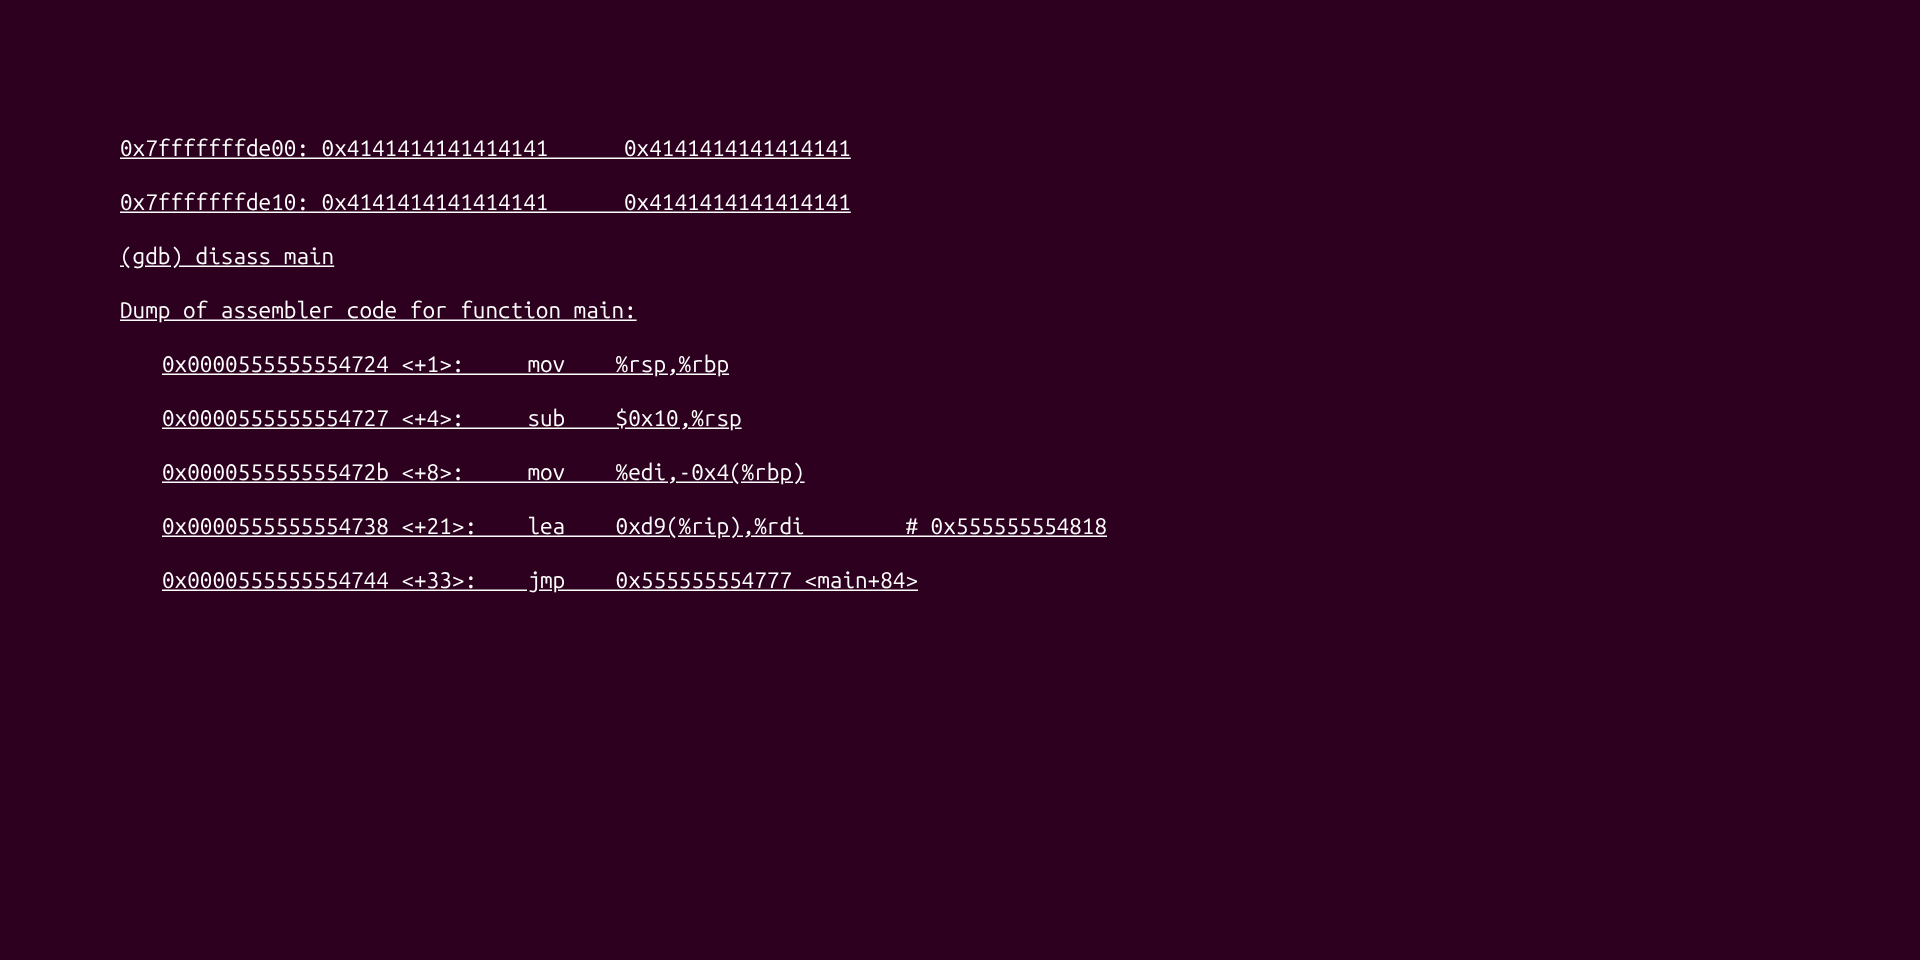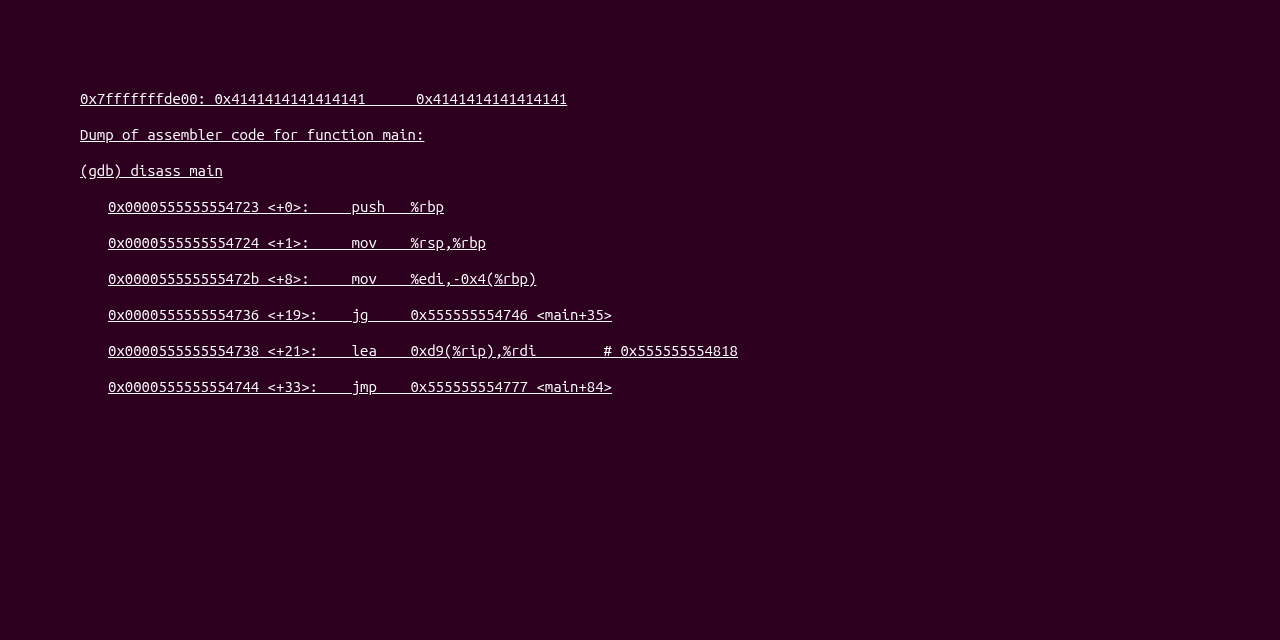--- a/index.html
+++ b/index.html
@@ -22,26 +22,26 @@
     }
     .indent1 { padding-left: 28px; }
   </style>
 </head>
 <body>
 
 
 
 <div class="terminal">
 <span class="line">0x7fffffffde00: 0x4141414141414141      0x4141414141414141</span>
+<span class="line">0x7fffffffde10: 0x4141414141414141      0x4141414141414141</span>
+<span class="line">(gdb) disass main</span>
 <span class="line">Dump of assembler code for function main:</span>
-<span class="line">(gdb) disass main</span>
-<span class="line indent1">0x0000555555554723 &lt;+0&gt;:     push   %rbp</span>
 <span class="line indent1">0x0000555555554724 &lt;+1&gt;:     mov    %rsp,%rbp</span>
+<span class="line indent1">0x0000555555554727 &lt;+4&gt;:     sub    $0x10,%rsp</span>
 <span class="line indent1">0x000055555555472b &lt;+8&gt;:     mov    %edi,-0x4(%rbp)</span>
-<span class="line indent1">0x0000555555554736 &lt;+19&gt;:    jg     0x555555554746 &lt;main+35&gt;</span>
 <span class="line indent1">0x0000555555554738 &lt;+21&gt;:    lea    0xd9(%rip),%rdi        # 0x555555554818</span>
 <span class="line indent1">0x0000555555554744 &lt;+33&gt;:    jmp    0x555555554777 &lt;main+84&gt;</span>
 
 
 
 
 
 
 
 

